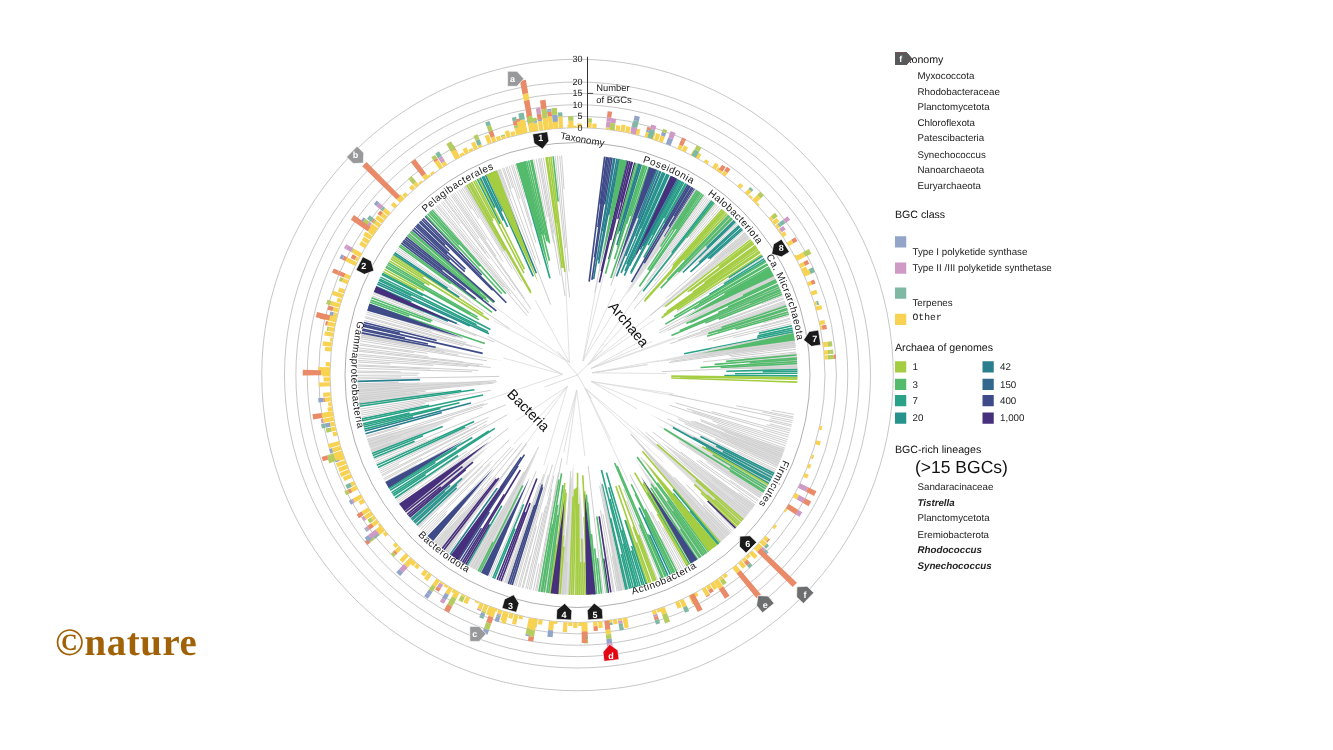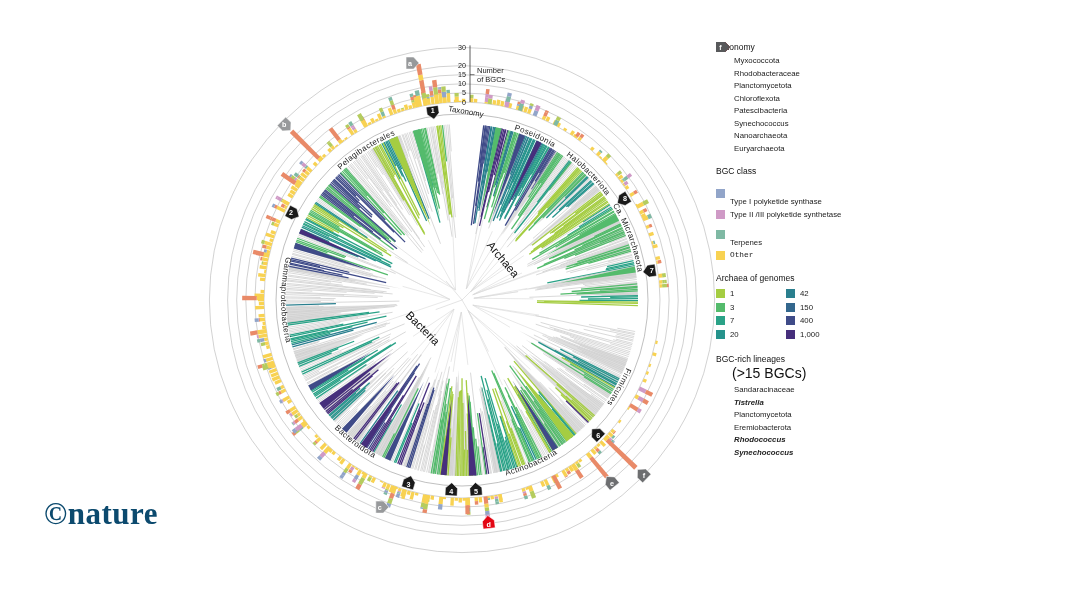--- a/index.html
+++ b/index.html
@@ -10,21 +10,21 @@
   .lg-title{font-size:8.5px;margin:0 0 4px 0;color:#111;}
   .lg-sub{font-size:14px;margin:-3px 0 4px 0;color:#111;padding-left:16px;}
   .lg-sec{margin-bottom:13px;}
   .lg-item{display:flex;align-items:center;margin-bottom:3px;font-size:7.8px;line-height:1.22;color:#222;}
   .lg-item .sw{width:9px;height:9px;flex:0 0 9px;margin-right:5px;margin-top:0px;}
   .lg-item .bd{flex:0 0 14px;margin-right:4px;margin-top:-1px;}
   .lg-grid{display:grid;grid-template-columns:70px 70px;grid-template-rows:repeat(4,13.5px);grid-auto-flow:column;}
   .lg-grid .lg-item{margin-bottom:0;}
   .ital{font-style:italic;font-weight:bold;}
   #watermark{position:absolute;left:44px;top:496px;font-family:"Liberation Serif",serif;
-             font-weight:bold;font-size:31px;color:#0c4a6e;letter-spacing:0.5px;}
+             font-weight:bold;font-size:31px;color:#a16207;letter-spacing:0.5px;}
 </style>
 </head>
 <body>
 
 <div class="stage">
   <svg id="fig" width="1066" height="600" viewBox="0 0 1066 600">
       <g>
         <circle cx="462" cy="300" r="198" fill="none" stroke="#adadad" stroke-width="0.55"></circle>
         <circle cx="462" cy="300" r="207.1" fill="none" stroke="#adadad" stroke-width="0.55"></circle>
         <circle cx="462" cy="300" r="216.2" fill="none" stroke="#adadad" stroke-width="0.55"></circle>

